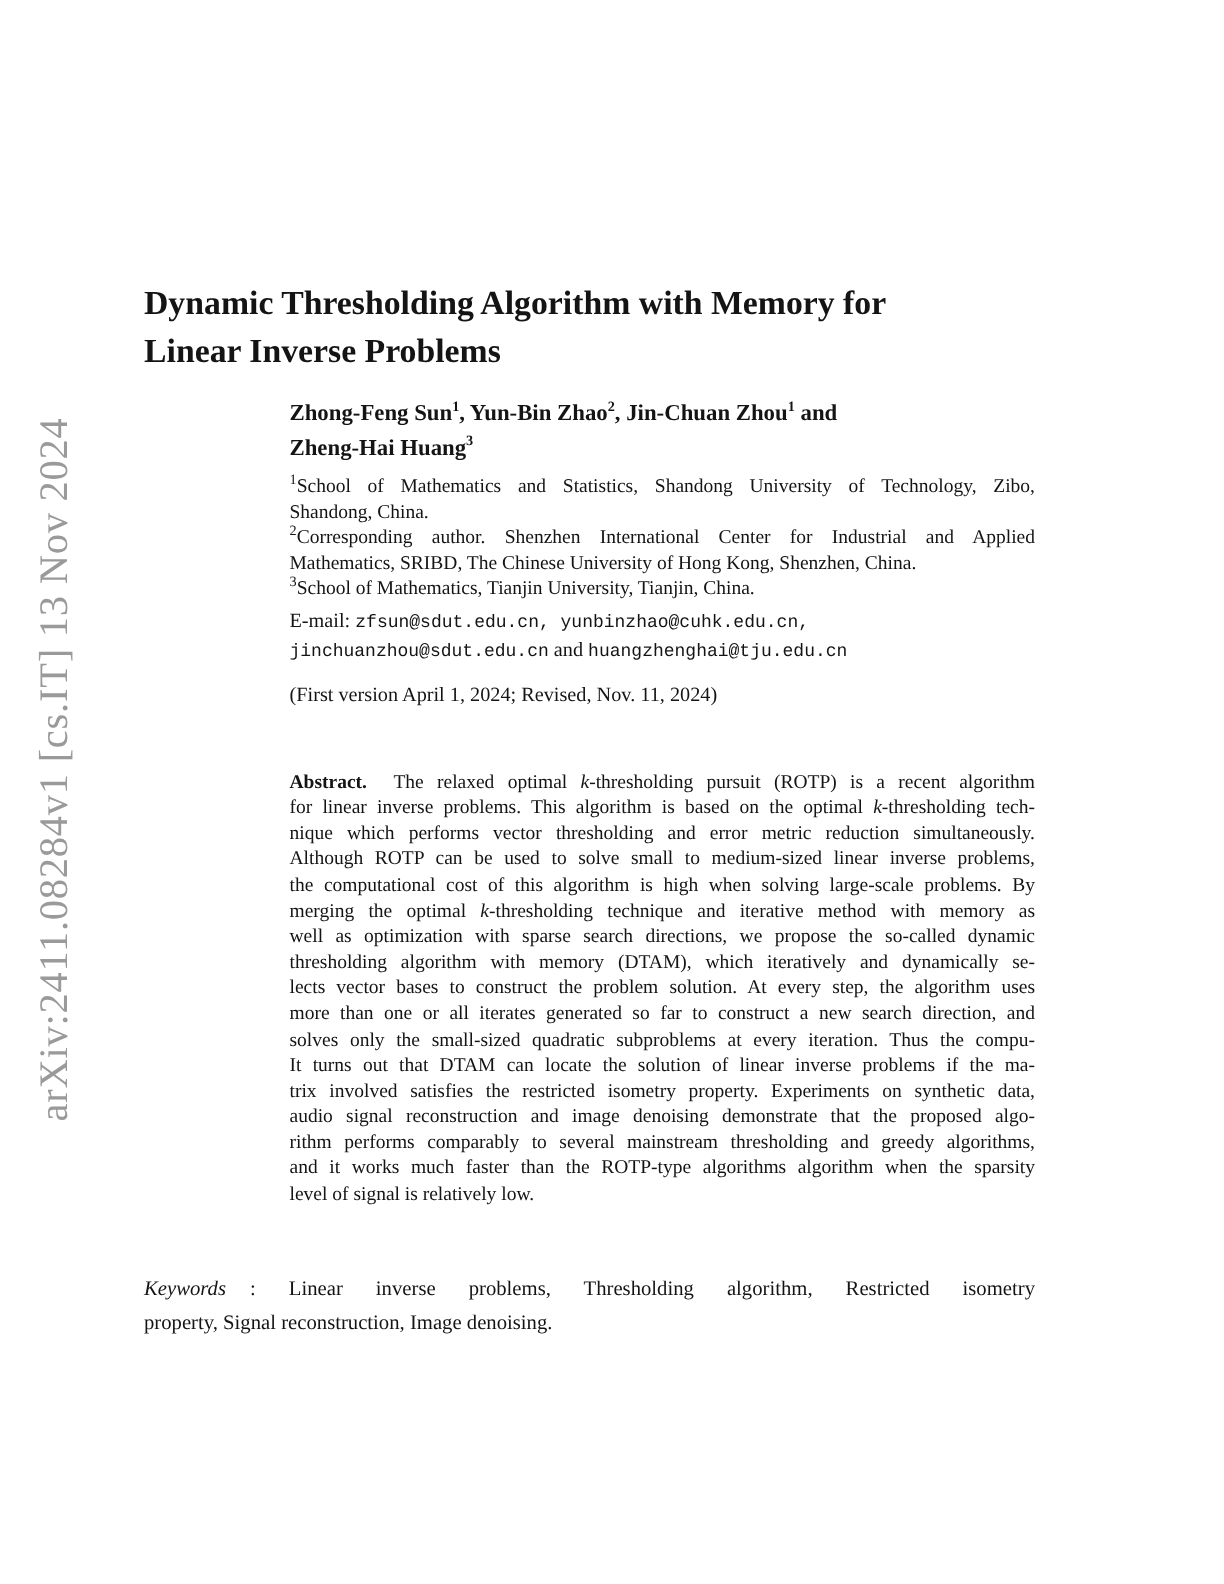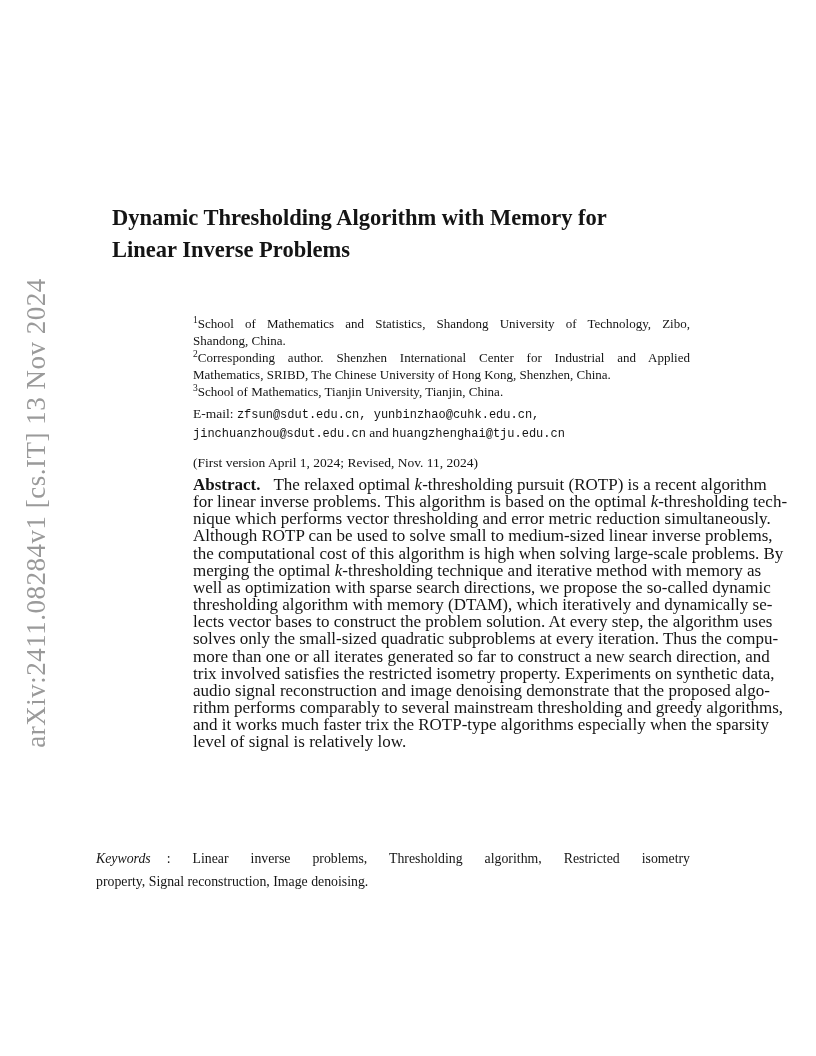--- a/index.html
+++ b/index.html
@@ -80,23 +80,23 @@
     position: absolute;
     left: 193px;
     top: 455px;
     font-size: 13.5px;
     white-space: nowrap;
   }
 
   .abstract {
     position: absolute;
     left: 193px;
-    top: 476px;
+    top: 512px;
     width: 497px;
-    font-size: 17px;
+    font-size: 13px;
     line-height: 17.15px;
   }
   .abstract .line {
     text-align: justify;
     text-align-last: justify;
     white-space: nowrap;
   }
   .abstract .line:last-child { text-align-last: left; }
   .abstract .line b { margin-right: 9px; }
 
@@ -115,25 +115,29 @@
   }
   .keywords .line i { margin-right: 16px; }
 </style>
 </head>
 <body>
 
 <div class="page">
 
   <div class="watermark" style="color: rgb(154, 154, 154);">arXiv:2411.08284v1  [cs.IT]  13 Nov 2024</div>
 
-  <h1 class="title" style="margin:16px;">
+  <h1 class="title" style="margin:0;">
     <div class="tline">Dynamic Thresholding Algorithm with Memory for</div>
     <div class="tline">Linear Inverse Problems</div>
   </h1>
 
+  <div class="authors">
+      <div class="line">Zhong-Feng Sun<sup>1</sup>, Yun-Bin Zhao<sup>2</sup>, Jin-Chuan Zhou<sup>1</sup> and</div>
+      <div class="line">Zheng-Hai Huang<sup>3</sup></div>
+    </div>
 
   <div class="affiliations">
       <div class="line"><sup>1</sup>School of Mathematics and Statistics, Shandong University of Technology, Zibo,</div>
       <div class="line">Shandong, China.</div>
       <div class="line"><sup>2</sup>Corresponding author. Shenzhen International Center for Industrial and Applied</div>
       <div class="line">Mathematics, SRIBD, The Chinese University of Hong Kong, Shenzhen, China.</div>
       <div class="line"><sup>3</sup>School of Mathematics, Tianjin University, Tianjin, China.</div>
     </div>
 
   <div class="email">
@@ -153,26 +157,27 @@
   <div class="abstract">
       <div class="line"><b>Abstract.</b> The relaxed optimal <i>k</i>-thresholding pursuit (ROTP) is a recent algorithm</div>
       <div class="line">for linear inverse problems. This algorithm is based on the optimal <i>k</i>-thresholding tech-</div>
       <div class="line">nique which performs vector thresholding and error metric reduction simultaneously.</div>
       <div class="line">Although ROTP can be used to solve small to medium-sized linear inverse problems,</div>
       <div class="line">the computational cost of this algorithm is high when solving large-scale problems. By</div>
       <div class="line">merging the optimal <i>k</i>-thresholding technique and iterative method with memory as</div>
       <div class="line">well as optimization with sparse search directions, we propose the so-called dynamic</div>
       <div class="line">thresholding algorithm with memory (DTAM), which iteratively and dynamically se-</div>
       <div class="line">lects vector bases to construct the problem solution. At every step, the algorithm uses</div>
+      <div class="line">more than one or all iterates generated so far to construct a new search direction, and</div>
       <div class="line">solves only the small-sized quadratic subproblems at every iteration. Thus the compu-</div>
-      <div class="line">more than one or all iterates generated so far to construct a new search direction, and</div>
+      <div class="line">It turns out that DTAM can locate the solution of linear inverse problems if the ma-</div>
       <div class="line">trix involved satisfies the restricted isometry property. Experiments on synthetic data,</div>
       <div class="line">audio signal reconstruction and image denoising demonstrate that the proposed algo-</div>
       <div class="line">rithm performs comparably to several mainstream thresholding and greedy algorithms,</div>
-      <div class="line">and it works much faster trix the ROTP-type algorithms especially when the sparsity</div>
+      <div class="line">and it works much faster than the ROTP-type algorithms algorithm when the sparsity</div>
       <div class="line">level of signal is relatively low.</div>
     </div>
 
   <div class="keywords">
       <div class="line"><i>Keywords</i>:  Linear inverse problems, Thresholding algorithm, Restricted isometry</div>
       <div class="line">property, Signal reconstruction, Image denoising.</div>
     </div>
 
 </div>
 

